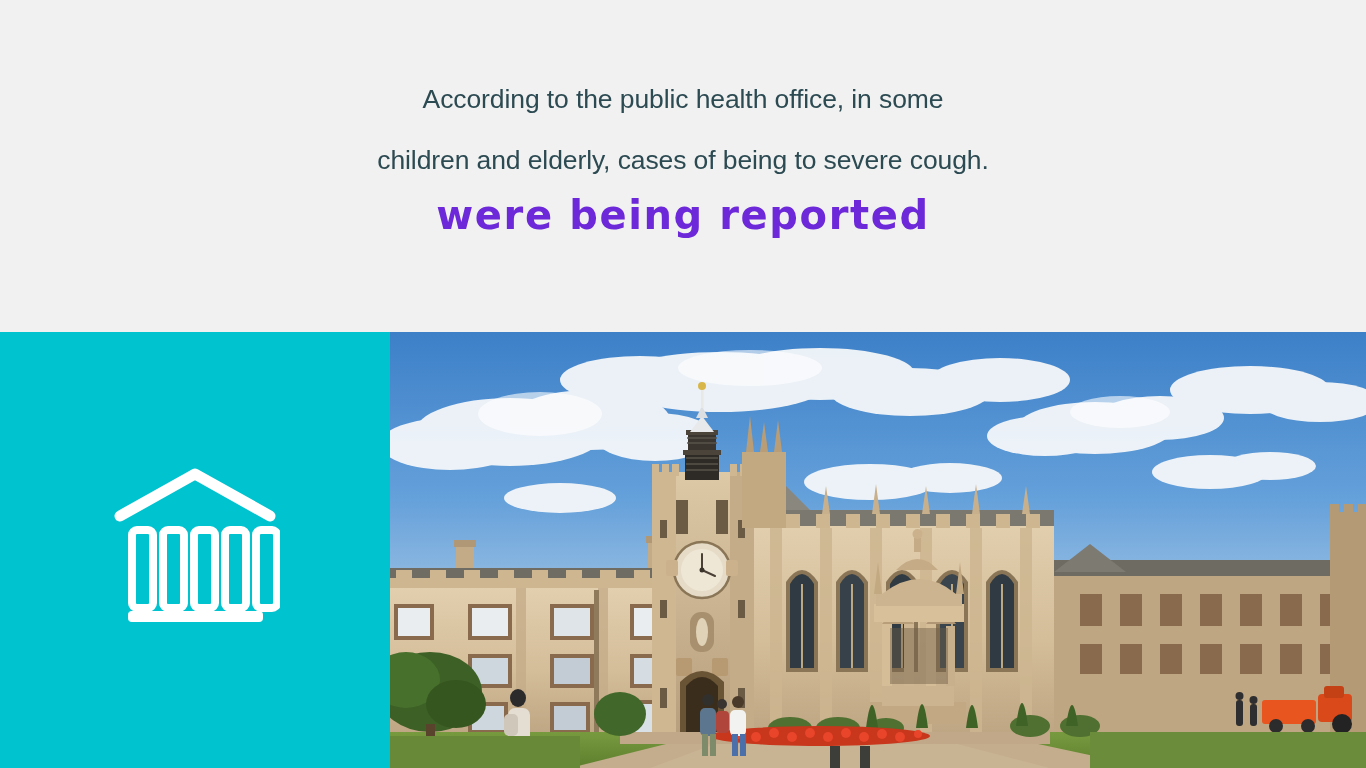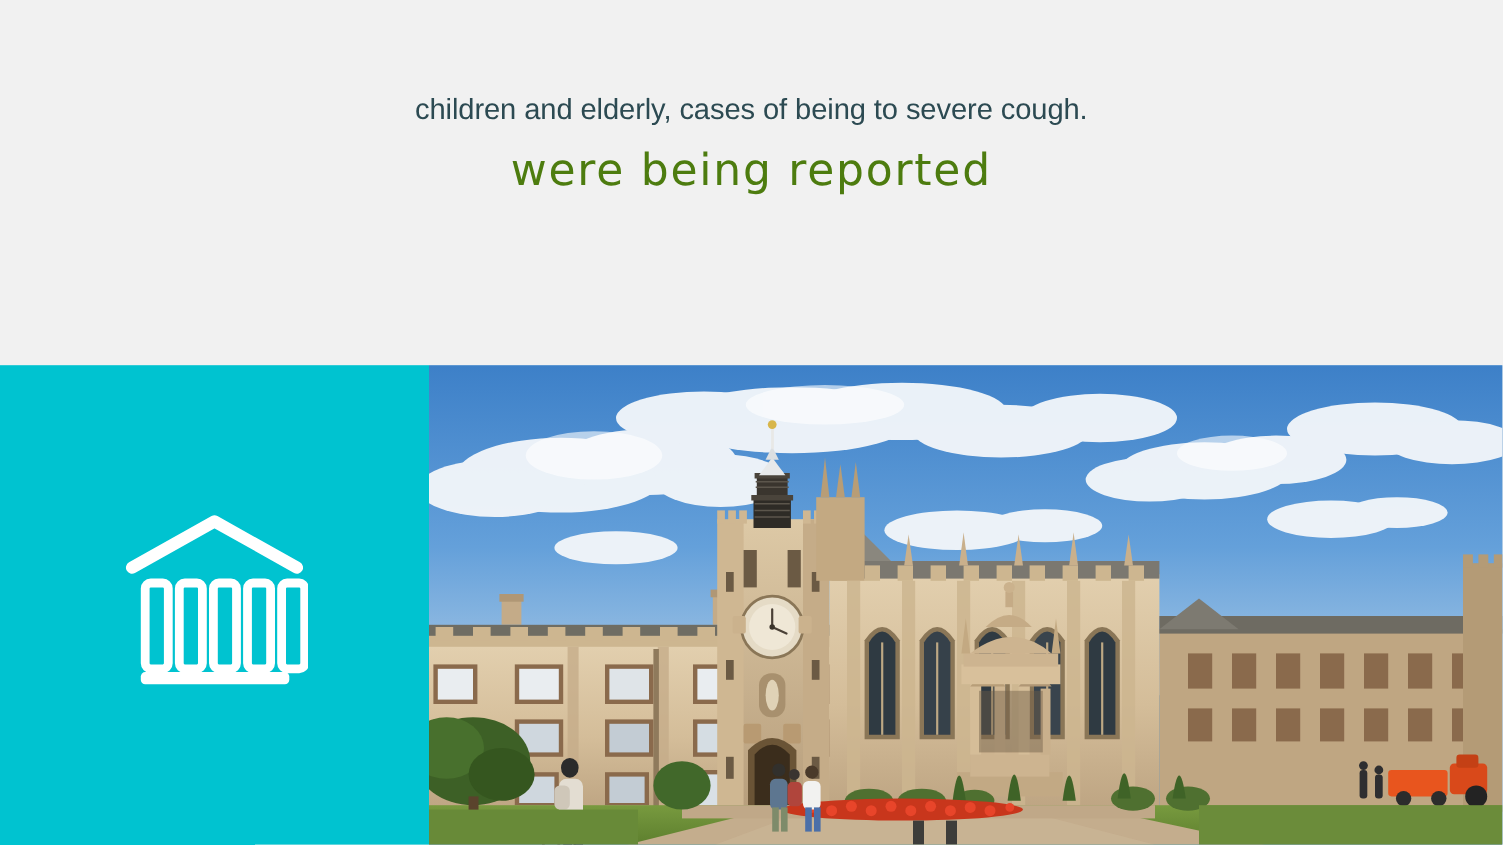--- a/index.html
+++ b/index.html
@@ -38,24 +38,24 @@
     font-weight:400;
     letter-spacing:-0.1px;
     line-height:1;
     white-space:nowrap;
     text-align:center;
   }
   .body-line.line1 { margin-bottom:34px; }
   .body-line.line2 { margin-bottom:22px; }
 
   .headline {
-    color:#4d7c0f;
+    color:#6d28d9;
     font-family:"DejaVu Sans", sans-serif;
     font-size:40px;
-    font-weight:400;
+    font-weight:700;
     letter-spacing:1.6px;
     line-height:1;
     white-space:nowrap;
     text-align:center;
   }
 
   
   .band {
     position:absolute;
     left:0; top:332px;
@@ -86,20 +86,21 @@
     background:#5b9bd5;
   }
   .photo svg { display:block; width:976px; height:436px; }
 </style>
 </head>
 <body>
 
 <div class="slide">
 
   <div class="text-block">
+    <div class="body-line line1">According to the public health office, in some</div>
     <div class="body-line line2">children and elderly, cases of being to severe cough.</div>
     <div class="headline">were being reported</div>
   </div>
 
   <div class="band">
 
     <div class="teal-panel">
       <span class="bank-icon">
         <svg width="170" height="160" viewBox="0 0 170 160" aria-hidden="true">
 

